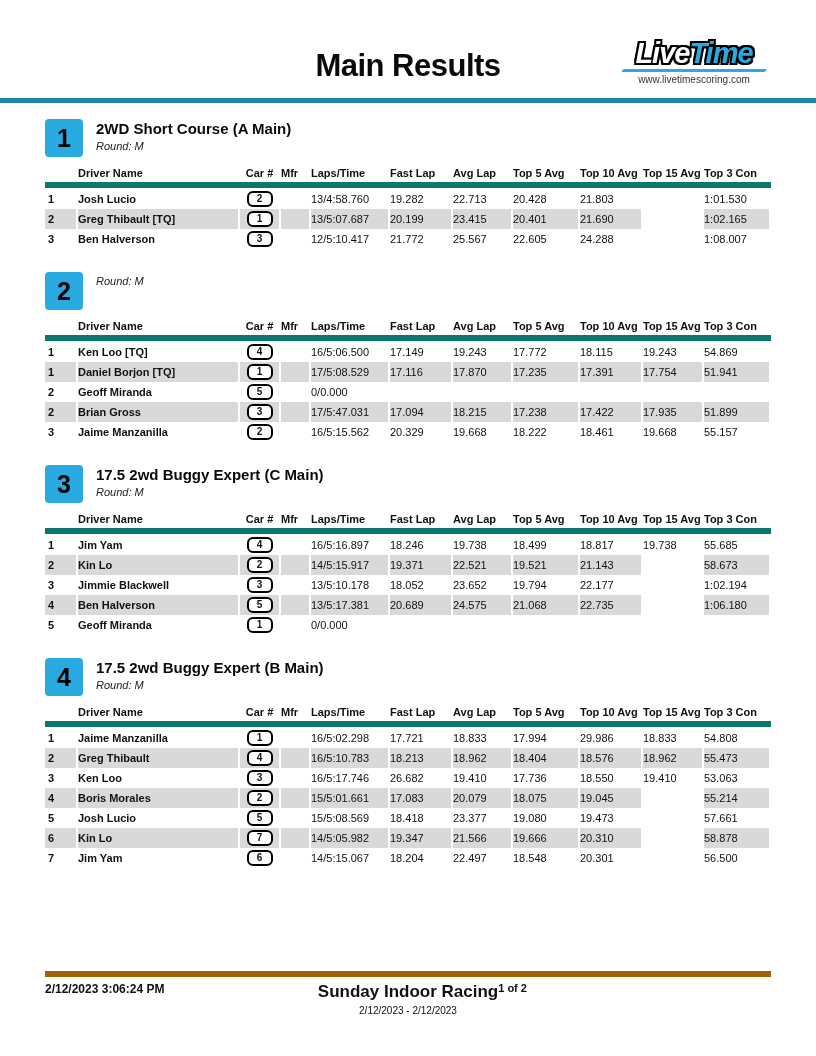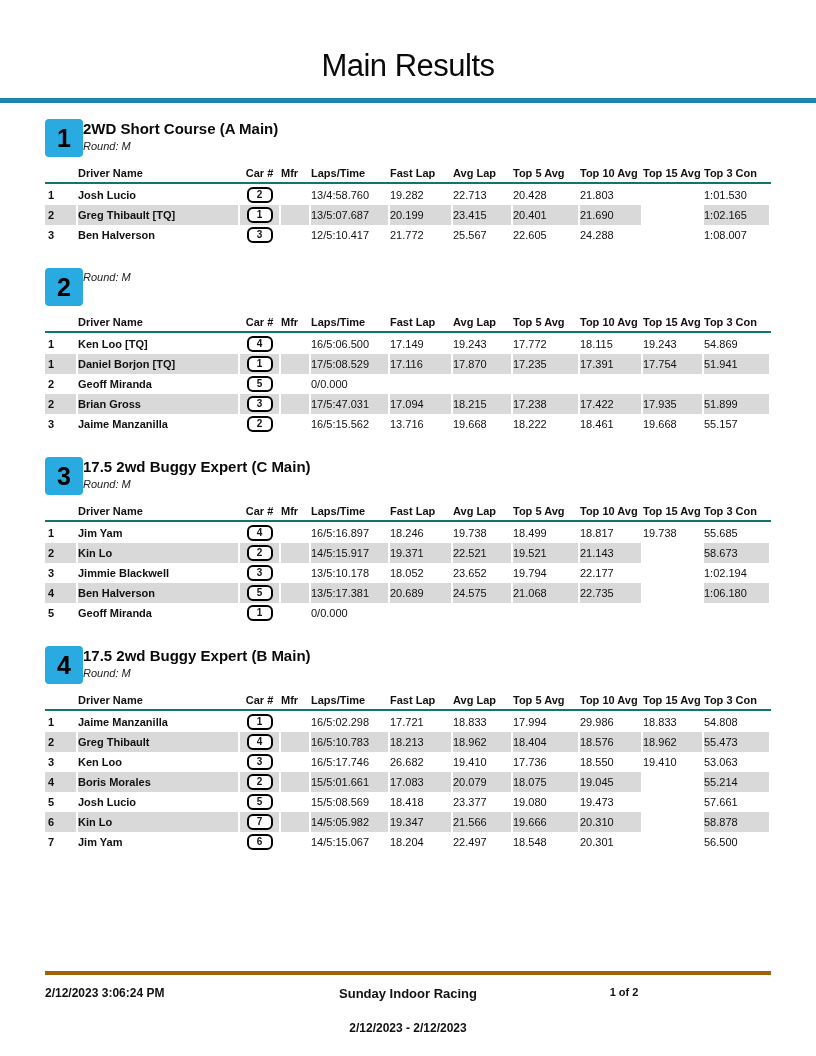--- a/index.html
+++ b/index.html
@@ -4,81 +4,86 @@
 <style>
   html,body{margin:0;padding:0;background:#e8e8e8;}
   .page{
     position:relative;width:816px;height:1056px;background:#ffffff;margin:0 auto;
     font-family:"Liberation Sans",sans-serif;color:#111;overflow:hidden;
   }
   
   .report-header{position:relative;height:98px;border-bottom:5px solid #1e86ad;}
   .page-title{
     position:absolute;left:0;right:0;top:48px;text-align:center;
-    font-size:31px;font-weight:normal;letter-spacing:-0.5px;color:#0a0a0a;
+    font-size:31px;font-weight:bold;letter-spacing:-0.5px;color:#0a0a0a;
   }
   .logo{position:absolute;right:42px;top:38px;width:160px;text-align:center;}
   .logo-text{
     font-style:italic;font-weight:bold;font-size:29px;line-height:30px;letter-spacing:-1px;
     text-shadow:-2px -2px 0 #000,2px -2px 0 #000,-2px 2px 0 #000,2px 2px 0 #000,
                  0 -2px 0 #000,0 2px 0 #000,-2px 0 0 #000,2px 0 0 #000;
   }
   .logo-live{color:#ffffff;}
   .logo-time{color:#29abe2;}
   .logo-swoosh{height:3px;background:#29abe2;margin:1px 8px 2px 8px;border-radius:2px;transform:skewX(-30deg);}
   .logo-url{font-size:10px;color:#333;margin-top:1px;}
   
   .content{padding:16px 45px 0 45px;}
   .section{margin-bottom:23px;}
   .section-head{display:flex;align-items:flex-start;margin-bottom:7px;}
   .badge{
     width:38px;height:38px;border-radius:4px;background:#29abe2;color:#000;
     font-size:25px;font-weight:bold;display:flex;align-items:center;justify-content:center;
     flex:0 0 auto;
   }
-  .head-text{padding-top:1px;}
+  .head-text{margin-left:13px;padding-top:1px;}
   .section-title{font-size:15px;font-weight:bold;color:#0a0a0a;line-height:18px;}
   .section-round{font-size:11px;color:#222;margin-top:2px;font-style:italic;}
   
   .rtable{width:726px;}
   .trow{
     display:grid;
     grid-template-columns:33px 162px 41px 30px 79px 63px 60px 67px 63px 61px 1fr;
     align-items:center;height:20px;
   }
-  .trow.header{height:18px;border-bottom:2px solid #0f766e;font-weight:bold;margin-bottom:1px;}
+  .trow.header{height:18px;border-bottom:6px solid #0f766e;font-weight:bold;margin-bottom:1px;}
   .cell{font-size:11px;line-height:18px;height:100%;display:flex;align-items:center;
         box-sizing:border-box;border-right:2px solid transparent;}
   .cell.bg{background:#d9d9d9;border-right-color:#ffffff;}
   .cell.pos{font-weight:bold;padding-left:3px;}
   .cell.driver{padding-left:0;font-weight:bold;}
   .cell.car{justify-content:center;}
   .car-chip{
     display:inline-block;border:2px solid #000;border-radius:6px;background:#fff;
     font-size:10px;font-weight:bold;line-height:12px;min-width:12px;
     padding:0 5px;text-align:center;
   }
   
   .report-footer{
-    position:absolute;left:45px;right:45px;top:971px;border-top:4px solid #a16207;
-    padding-top:11px;display:grid;grid-template-columns:1fr auto 1fr;
+    position:absolute;left:45px;right:45px;top:971px;border-top:6px solid #a16207;
+    padding-top:5px;display:grid;grid-template-columns:1fr auto 1fr;
   }
   .footer-left{font-size:12px;font-weight:bold;text-align:left;}
   .footer-center{text-align:center;}
-  .footer-event{font-size:13px;font-weight:bold;}
-  .footer-dates{font-size:12px;font-weight:bold;margin-top:20px;}
-  .footer-right{font-size:11px;font-weight:bold;text-align:center;}
+  .footer-event{font-size:17px;font-weight:bold;}
+  .footer-dates{font-size:10px;font-weight:normal;margin-top:3px;}
+  .footer-right{font-size:11px;font-weight:bold;text-align:left;}
 </style>
 </head>
 <body>
 
 <div class="page">
 
   <div class="report-header">
     <div class="page-title">Main Results</div>
+    <div class="logo">
+      <div class="logo-text"><span class="logo-live">Live</span><span class="logo-time">Time</span></div>
+      <div class="logo-swoosh"></div>
+      <div class="logo-url">www.livetimescoring.com</div>
+    </div>
   </div>
 
   <div class="content" id="sections">
       <div class="section">
         <div class="section-head">
           <div class="badge">1</div>
           <div class="head-text">
             <div class="section-title">2WD Short Course (A Main)</div>
             <div class="section-round">Round: M</div>
           </div>
@@ -226,21 +231,21 @@
             <div class="cell top3 bg">51.899</div>
           </div>
           <div class="trow">
             <div class="cell pos">3</div>
             <div class="cell driver">Jaime Manzanilla</div>
             <div class="cell car">
               <span class="car-chip">2</span>
             </div>
             <div class="cell mfr"></div>
             <div class="cell laps">16/5:15.562</div>
-            <div class="cell fast">13.716</div>
+            <div class="cell fast">20.329</div>
             <div class="cell avg">19.668</div>
             <div class="cell top5">18.222</div>
             <div class="cell top10">18.461</div>
             <div class="cell top15">19.668</div>
             <div class="cell top3">55.157</div>
           </div>
         </div>
       </div>
       <div class="section">
         <div class="section-head">

